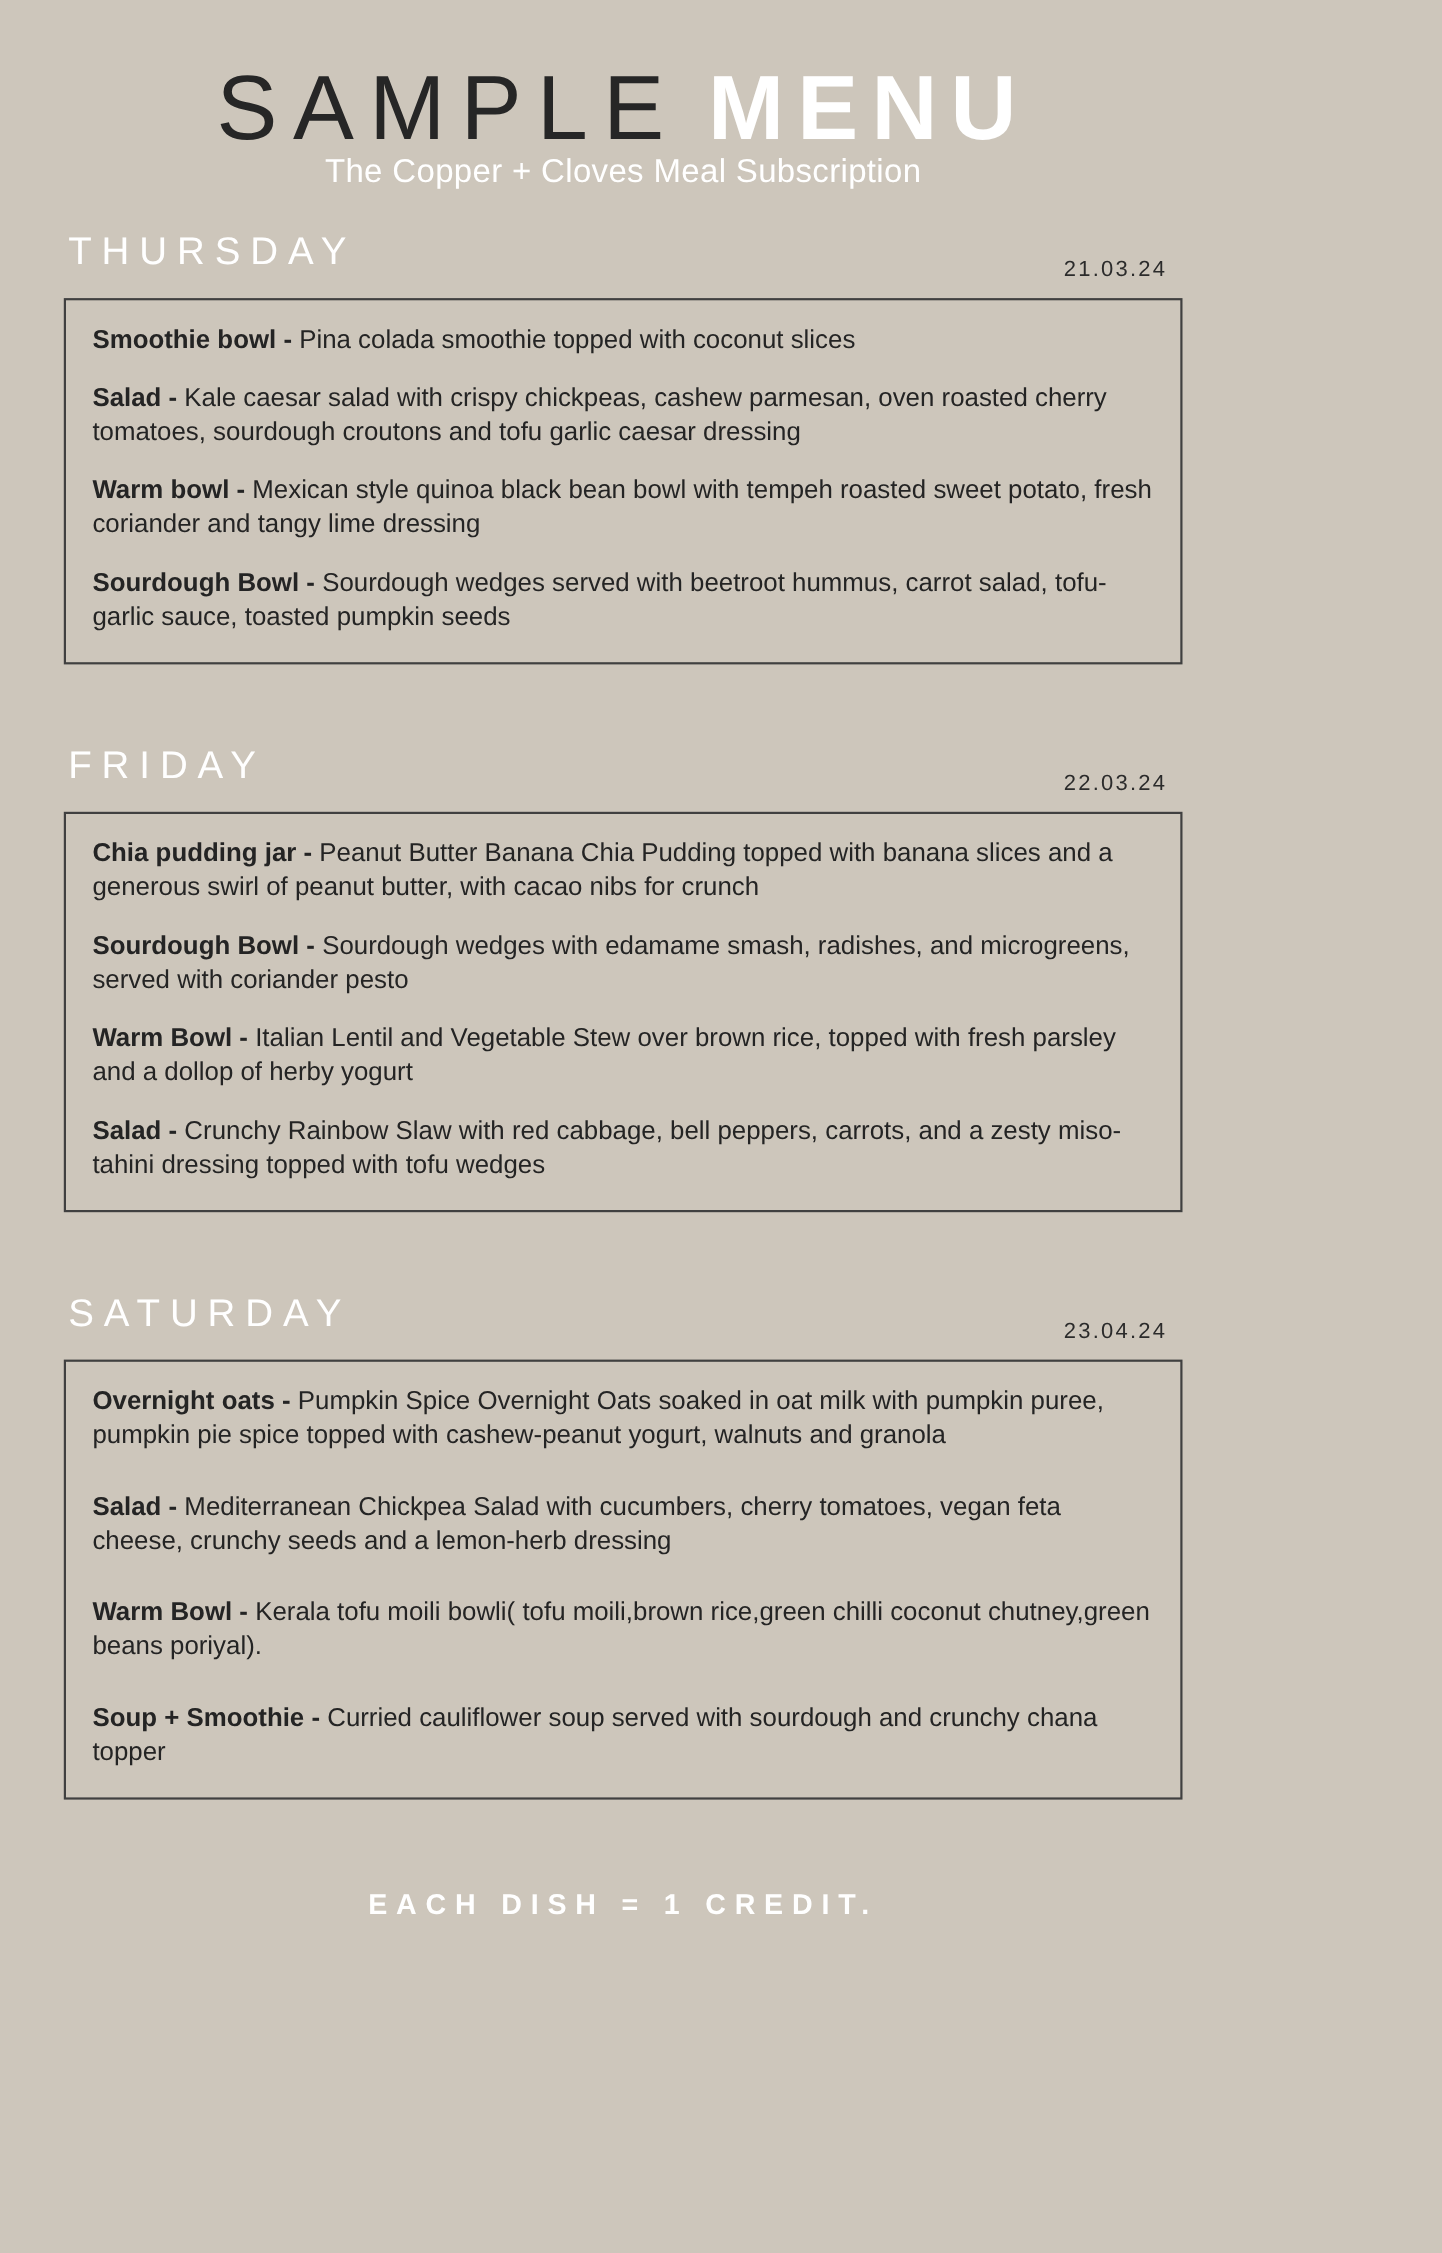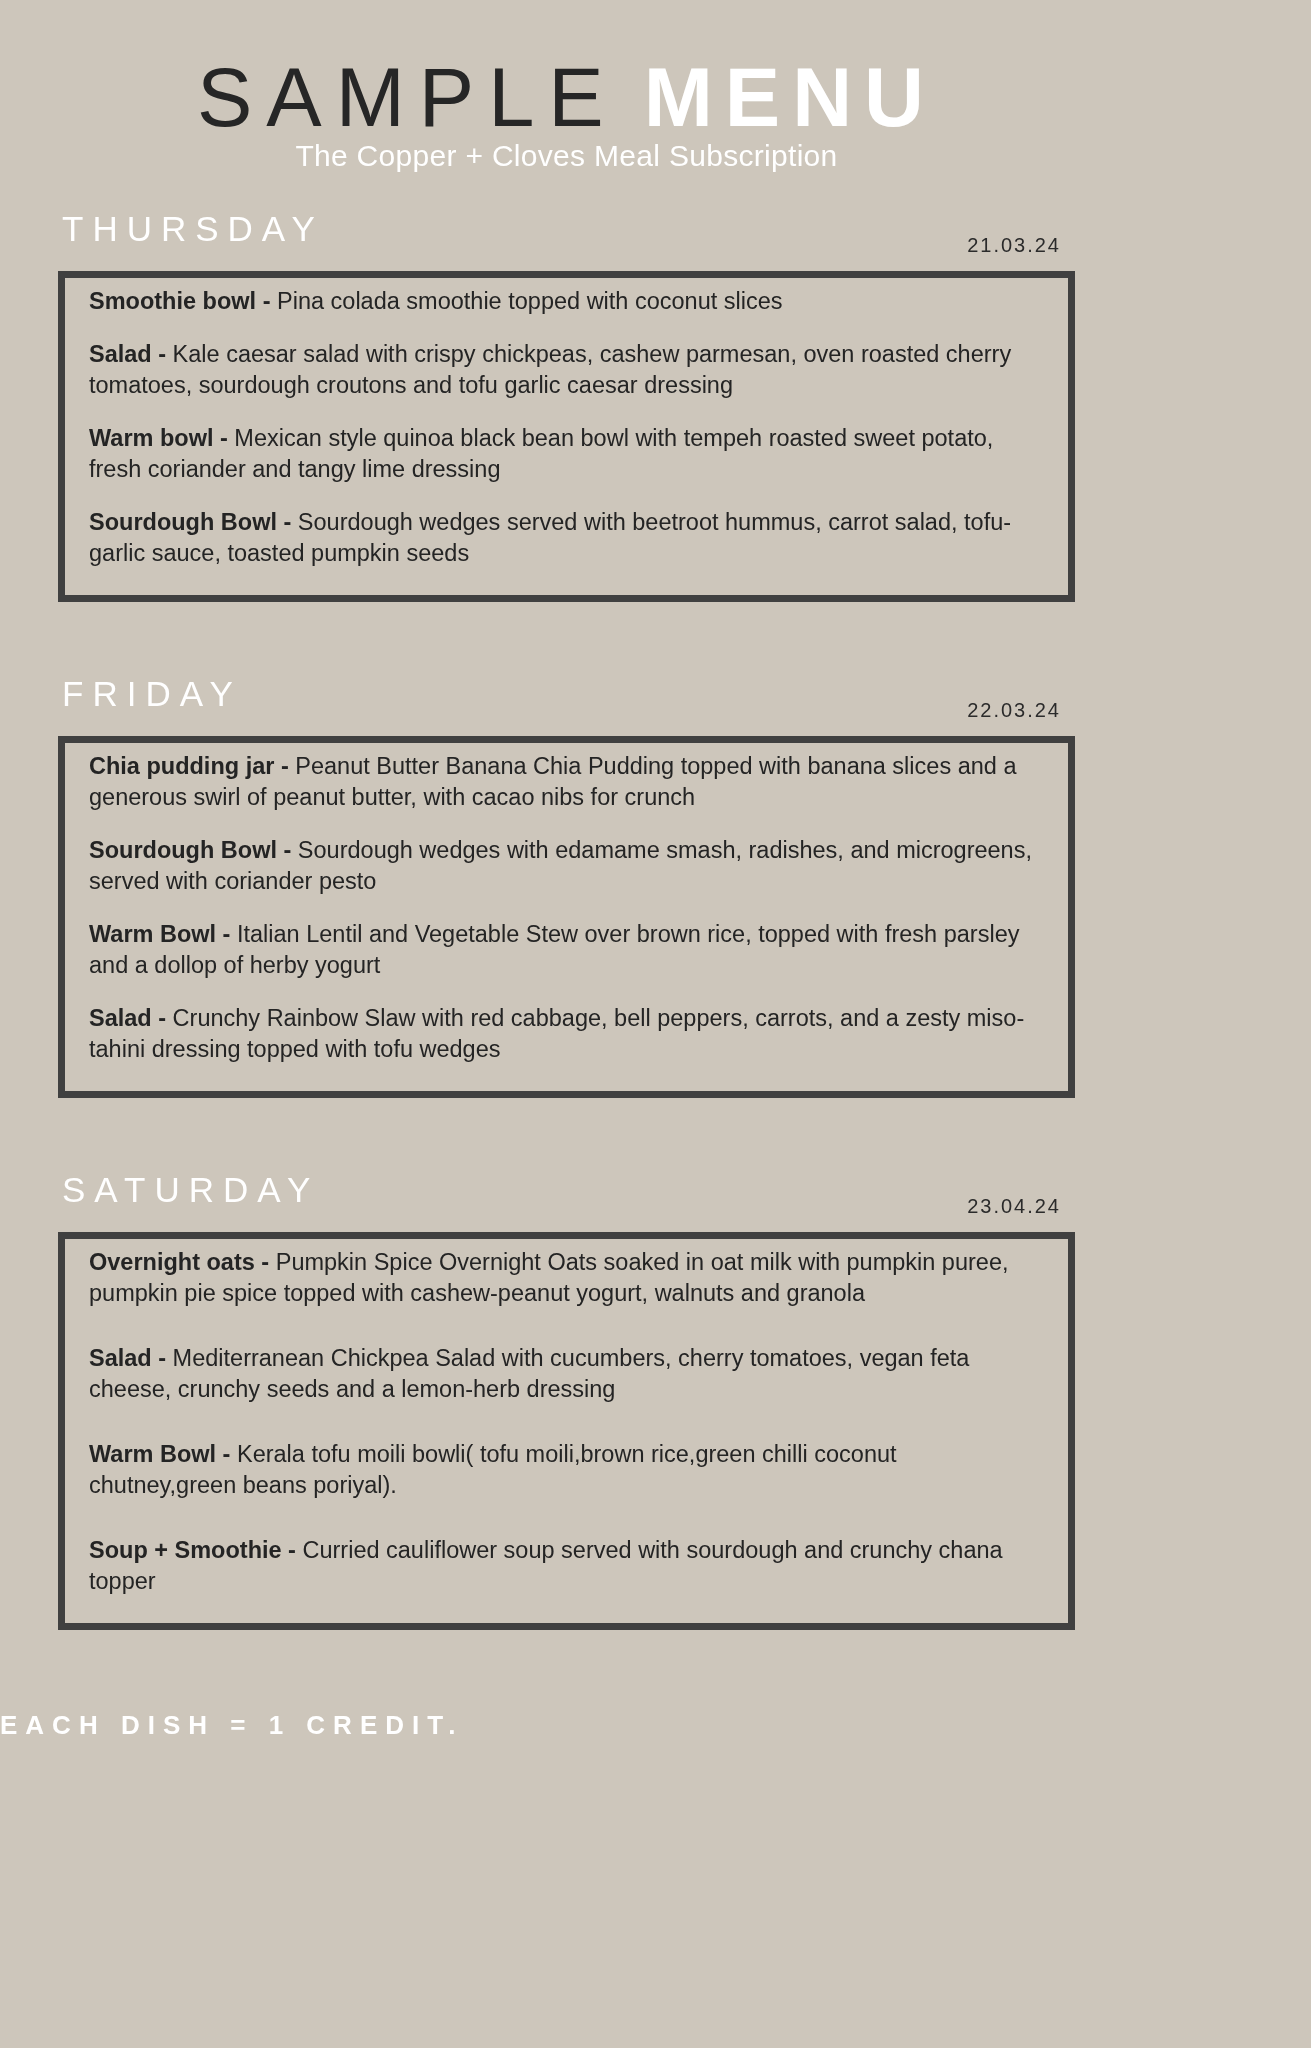--- a/index.html
+++ b/index.html
@@ -75,40 +75,40 @@
   }
   .day-date {
     position: absolute;
     right: 14px;
     bottom: 14px;
     color: #2b2b2b;
     font-size: 20px;
     letter-spacing: 2px;
   }
   .card {
-    border: 7px solid #404040;
+    border: 2px solid #404040;
     background: transparent;
-    padding: 8px 24px 22px 24px;
+    padding: 20px 24px 22px 24px;
     box-sizing: border-box;
   }
   .dish {
     font-size: 23.5px;
     line-height: 1.32;
     color: #242424;
     margin: 0 0 22px 0;
   }
   .dish:last-child { margin-bottom: 4px; }
   .dish .name {
     font-weight: 700;
   }
   .dish.loose { margin-bottom: 34px; }
 
   
   .footer {
-    text-align: left;
+    text-align: center;
     color: #ffffff;
     font-size: 26px;
     letter-spacing: 8px;
     font-weight: 700;
     padding: 8px 0 40px 0;
   }
 </style>
 </head>
 <body>
 

